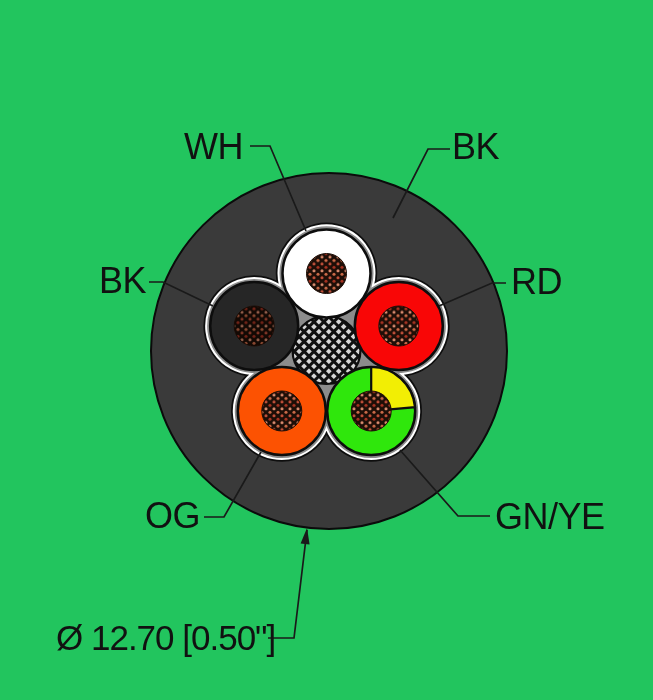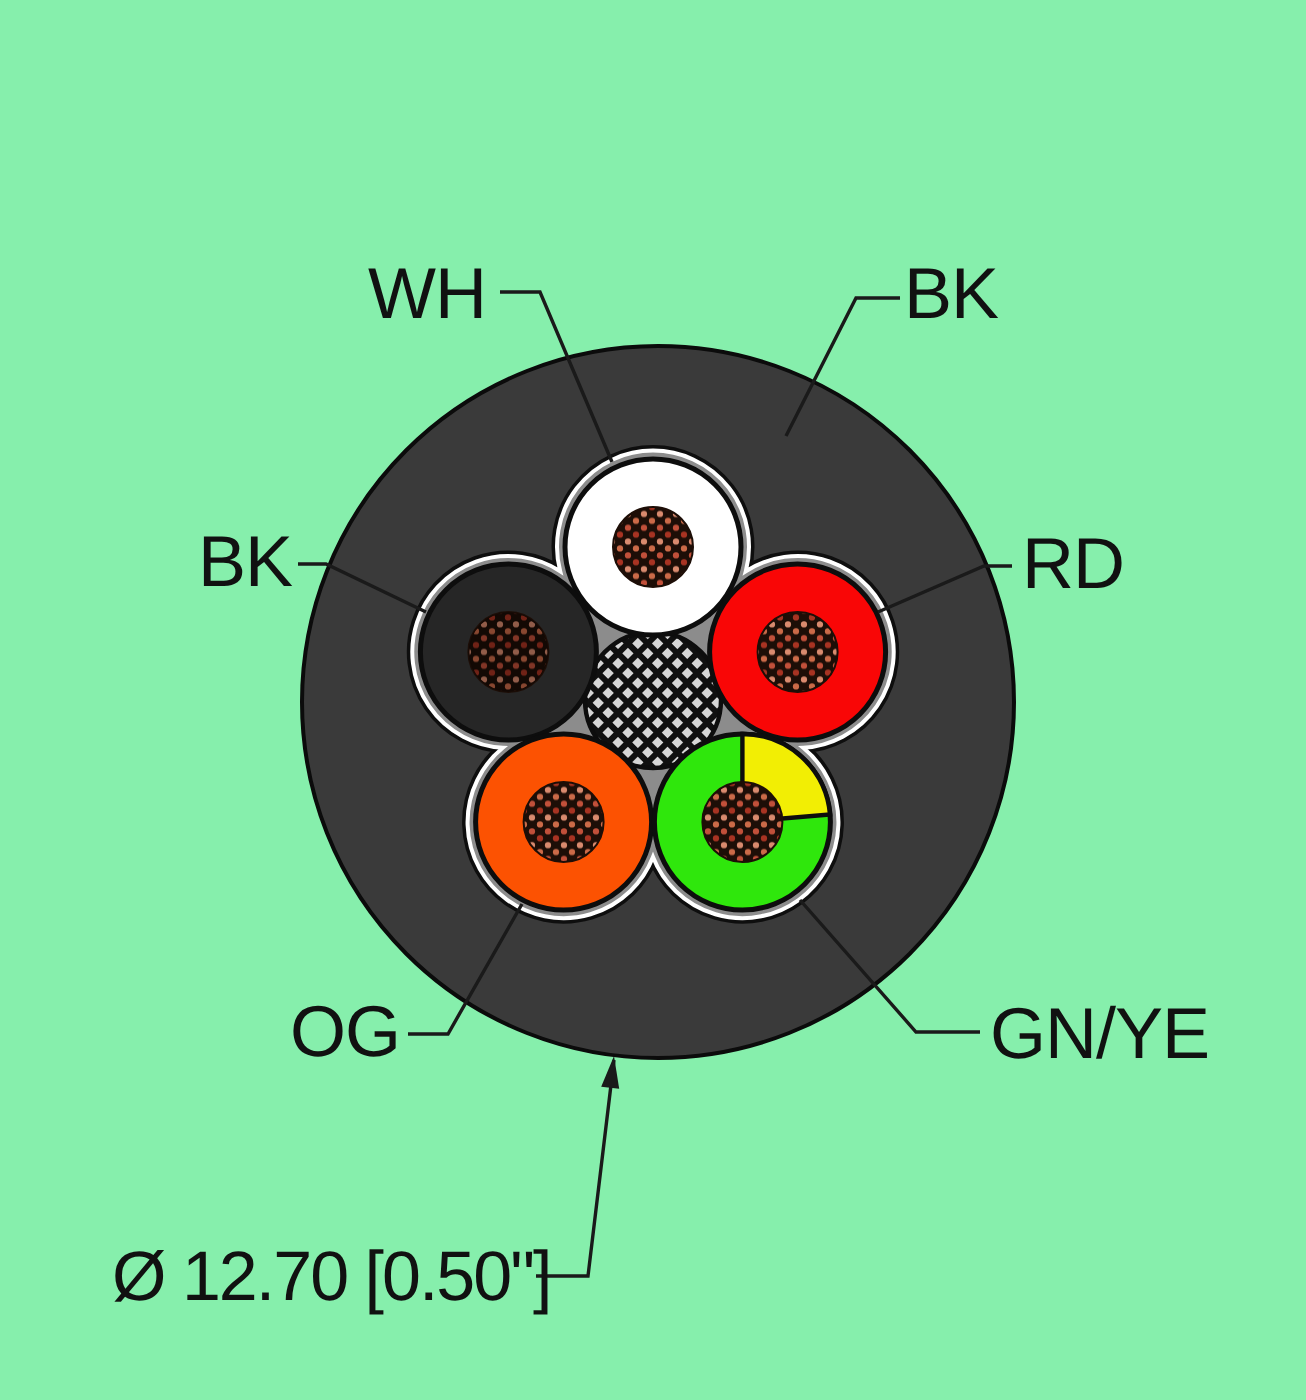--- a/index.html
+++ b/index.html
@@ -4,21 +4,21 @@
 <style>
   html, body {
     margin: 0;
     padding: 0;
     background: #ffffff;
   }
   .stage {
     position: relative;
     width: 653px;
     height: 700px;
-    background: #86efac;
+    background: #22c55e;
     overflow: hidden;
   }
   svg { display: block; }
   .lbl {
     font-family: "Liberation Sans", sans-serif;
     font-size: 36px;
     fill: #111111;
     letter-spacing: -0.5px;
   }
   .dim {

